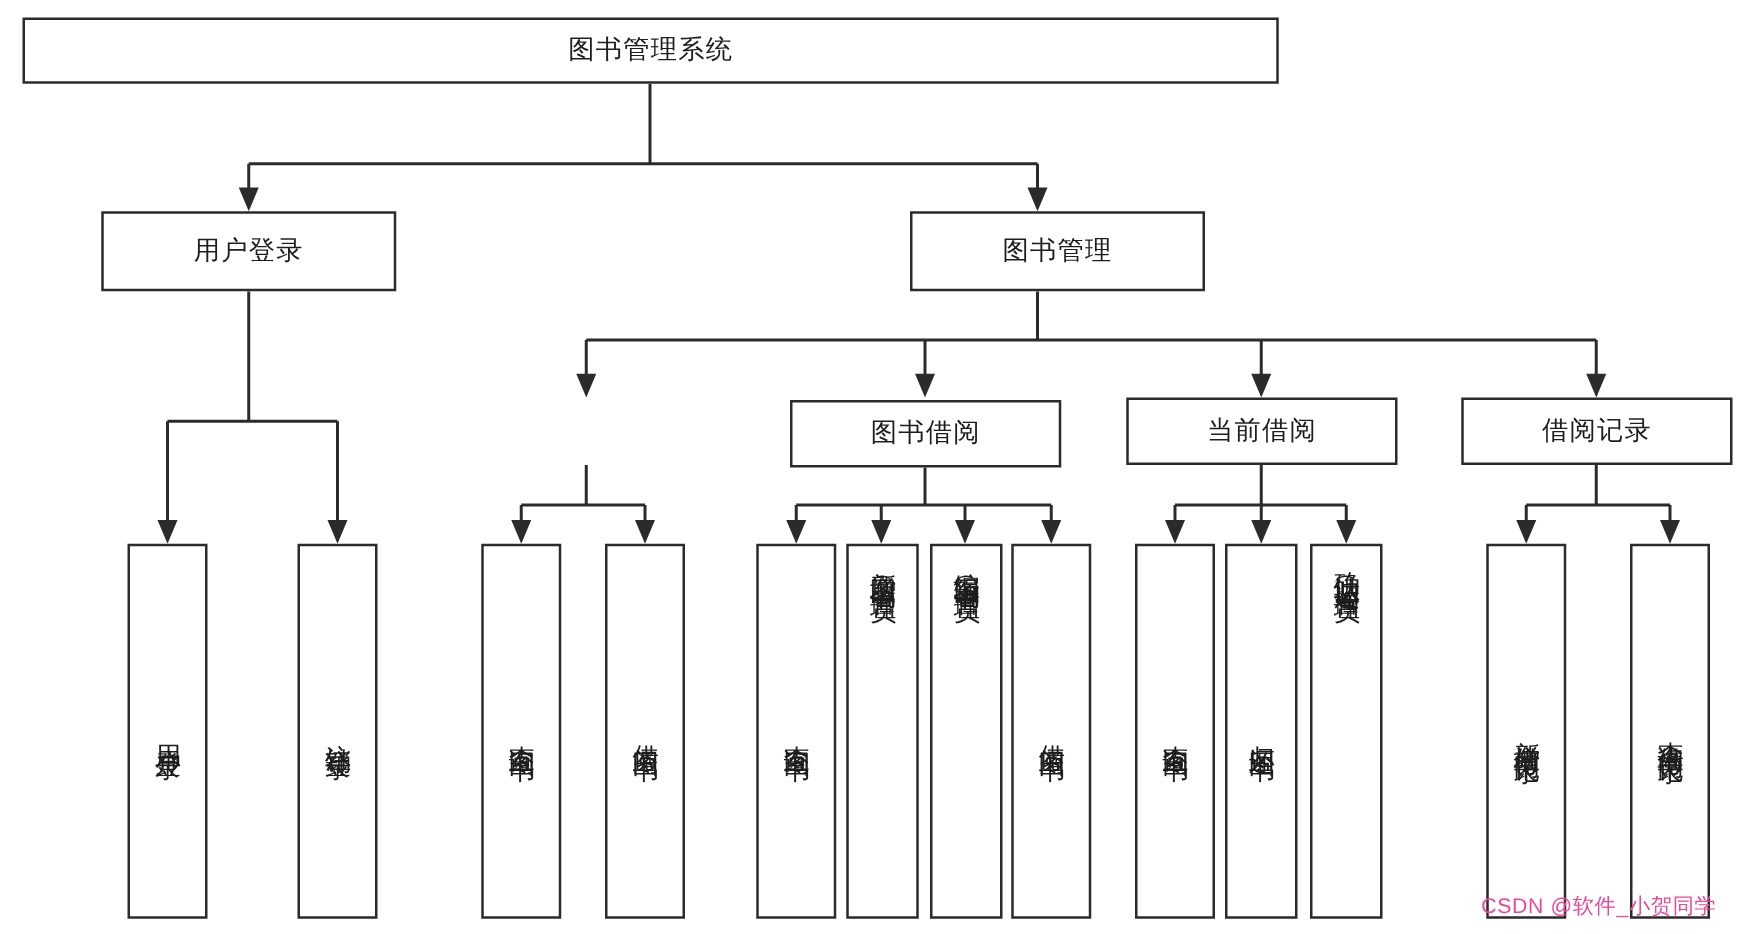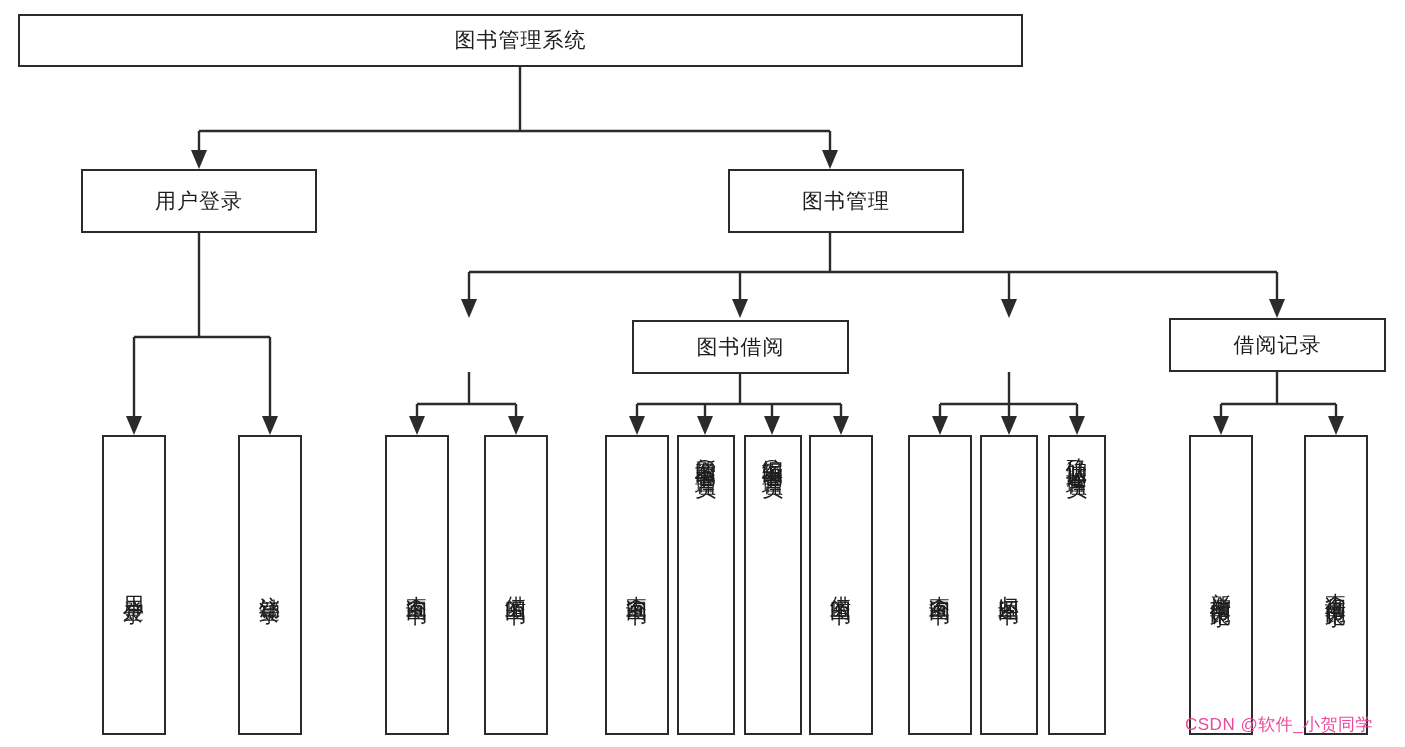--- a/index.html
+++ b/index.html
@@ -172,20 +172,23 @@
   <div class="node horiz" style="left:81px; top:169px; width:236px; height:64px;">
     <span class="node-label">用户登录</span>
   </div>
   <div class="node horiz" style="left:711px; top:169px; width:236px; height:64px;margin-left:17px;">
     <span class="node-label">图书管理</span>
   </div>
 
   <div class="node horiz" style="left:632px; top:320px; width:217px; height:54px;">
     <span class="node-label">图书借阅</span>
   </div>
+  <div class="node horiz" style="left:901px; top:318px; width:217px; height:54px;">
+    <span class="node-label">当前借阅</span>
+  </div>
   <div class="node horiz" style="left:1169px; top:318px; width:217px; height:54px;">
     <span class="node-label">借阅记录</span>
   </div>
 
   <div class="node vert centered" style="left:102px; top:435px; width:64px; height:300px;">
     <span class="node-label">用户登录</span>
   </div>
   <div class="node vert centered" style="left:238px; top:435px; width:64px; height:300px;">
     <span class="node-label">注销登录</span>
   </div>

